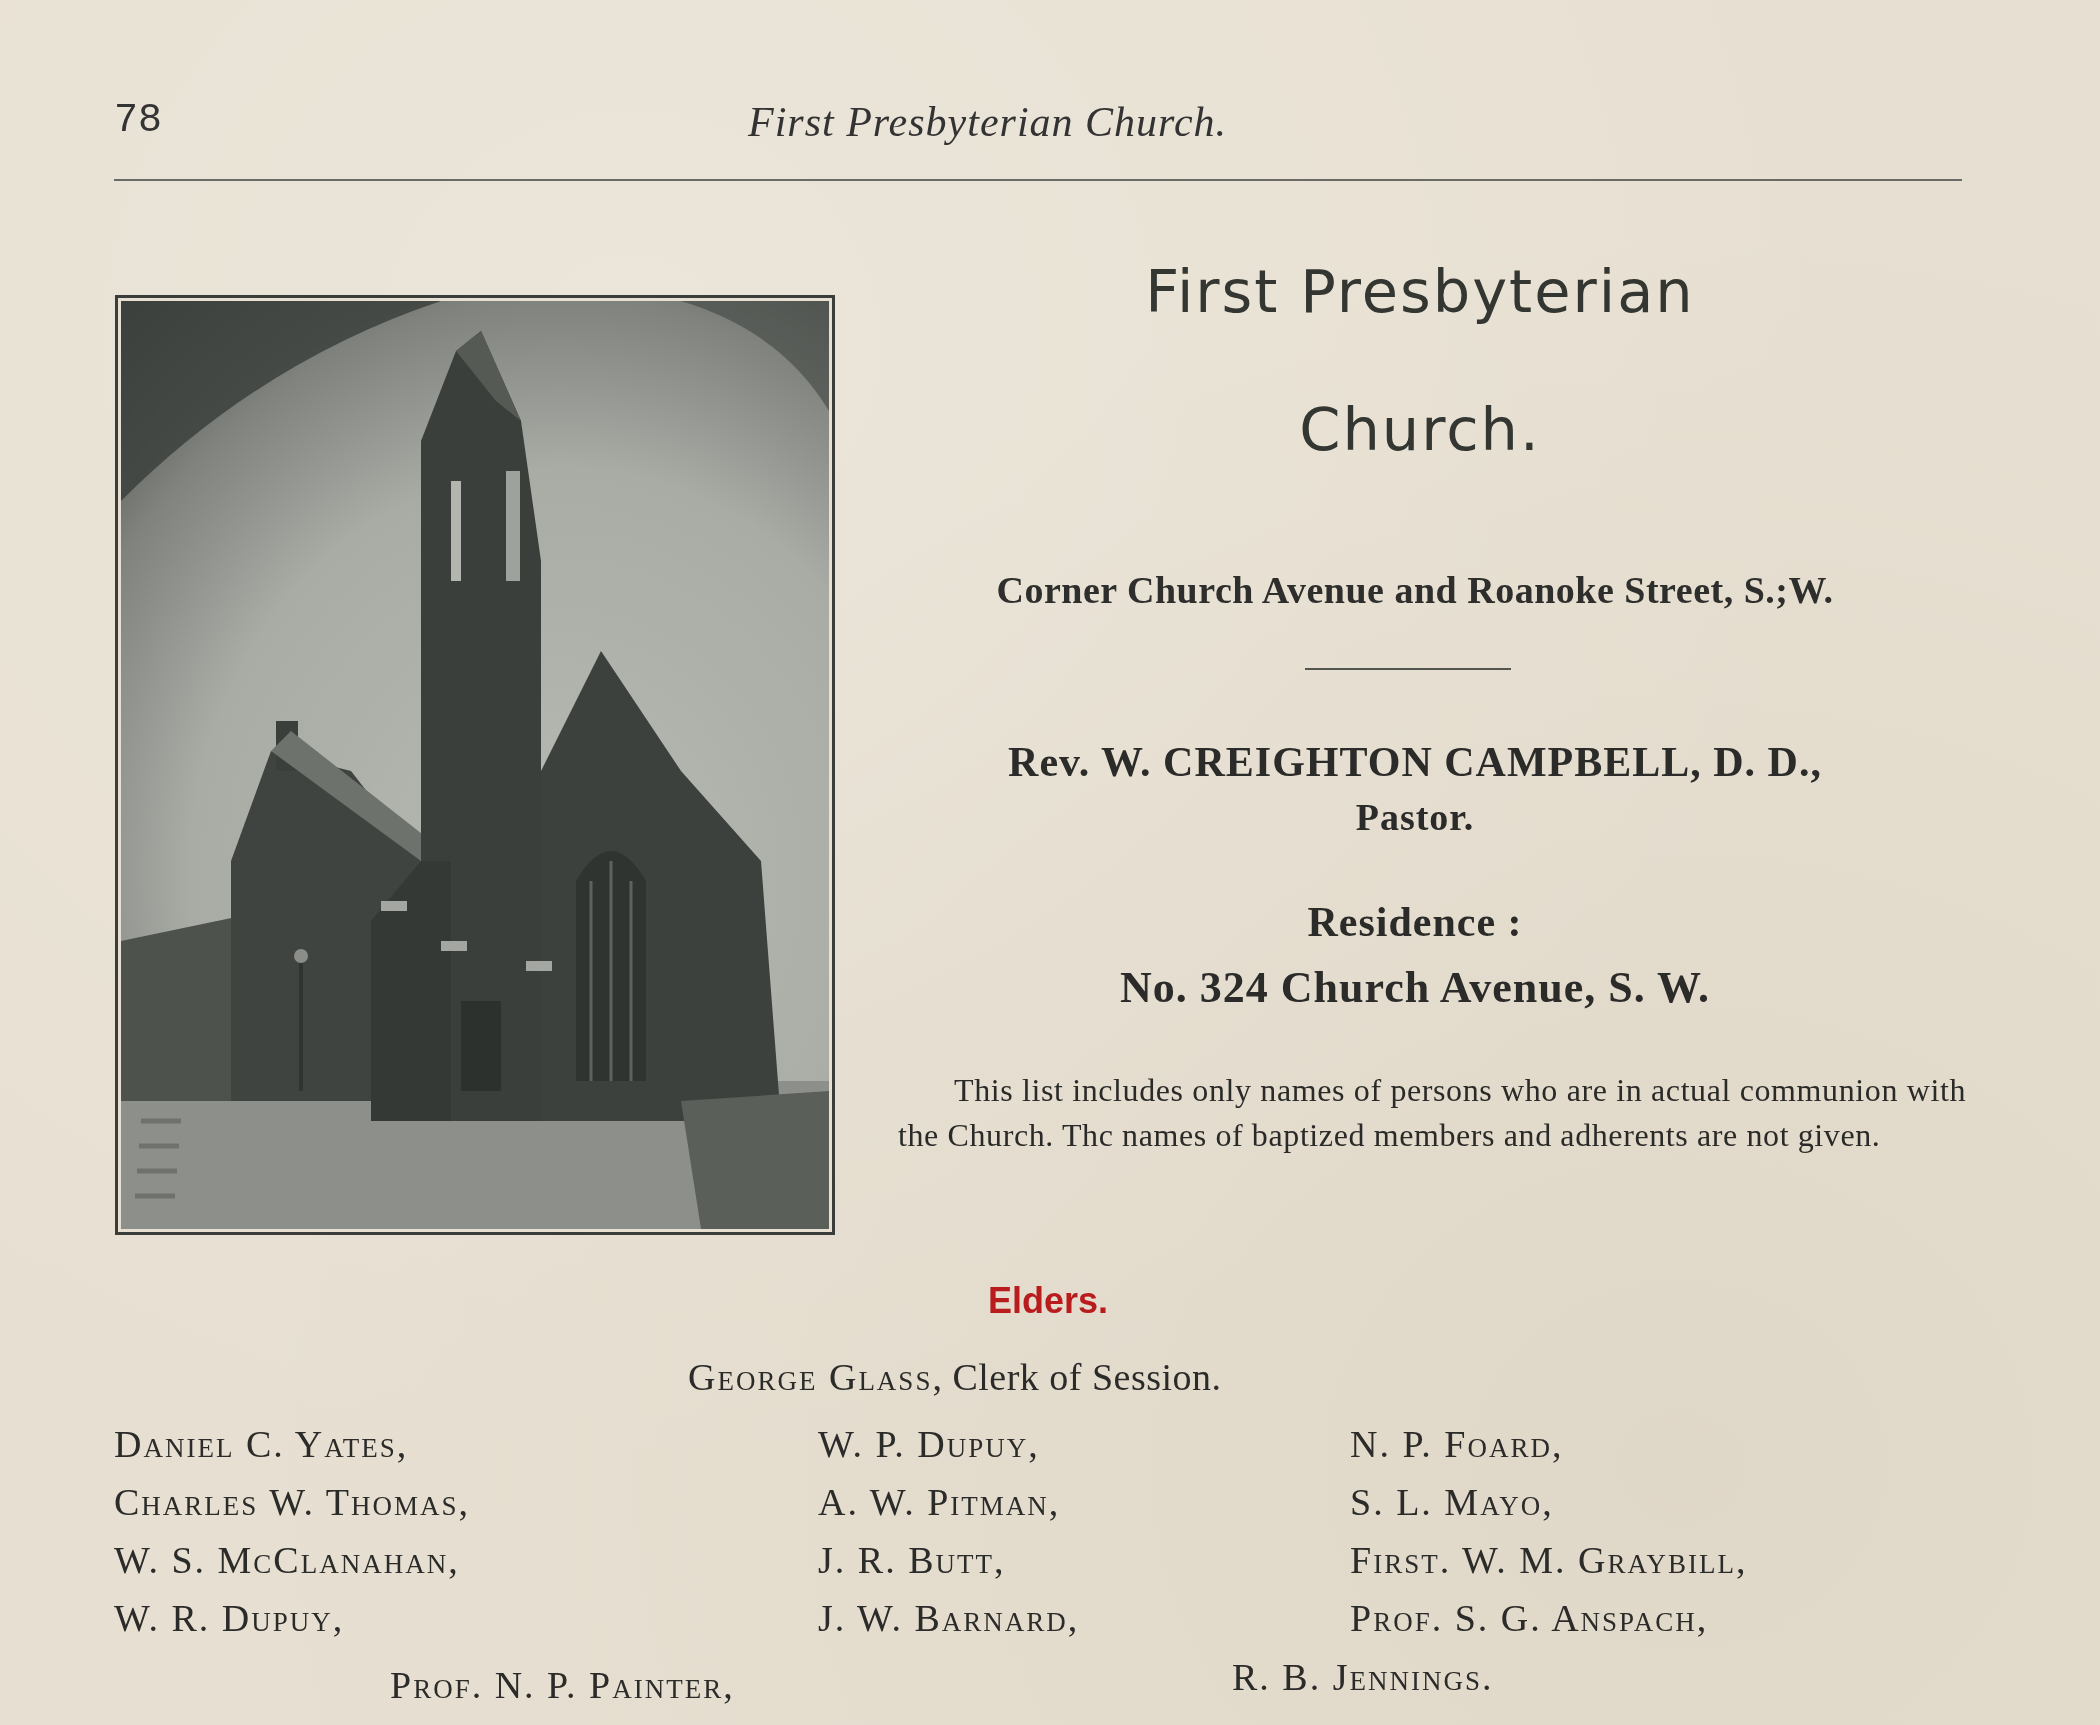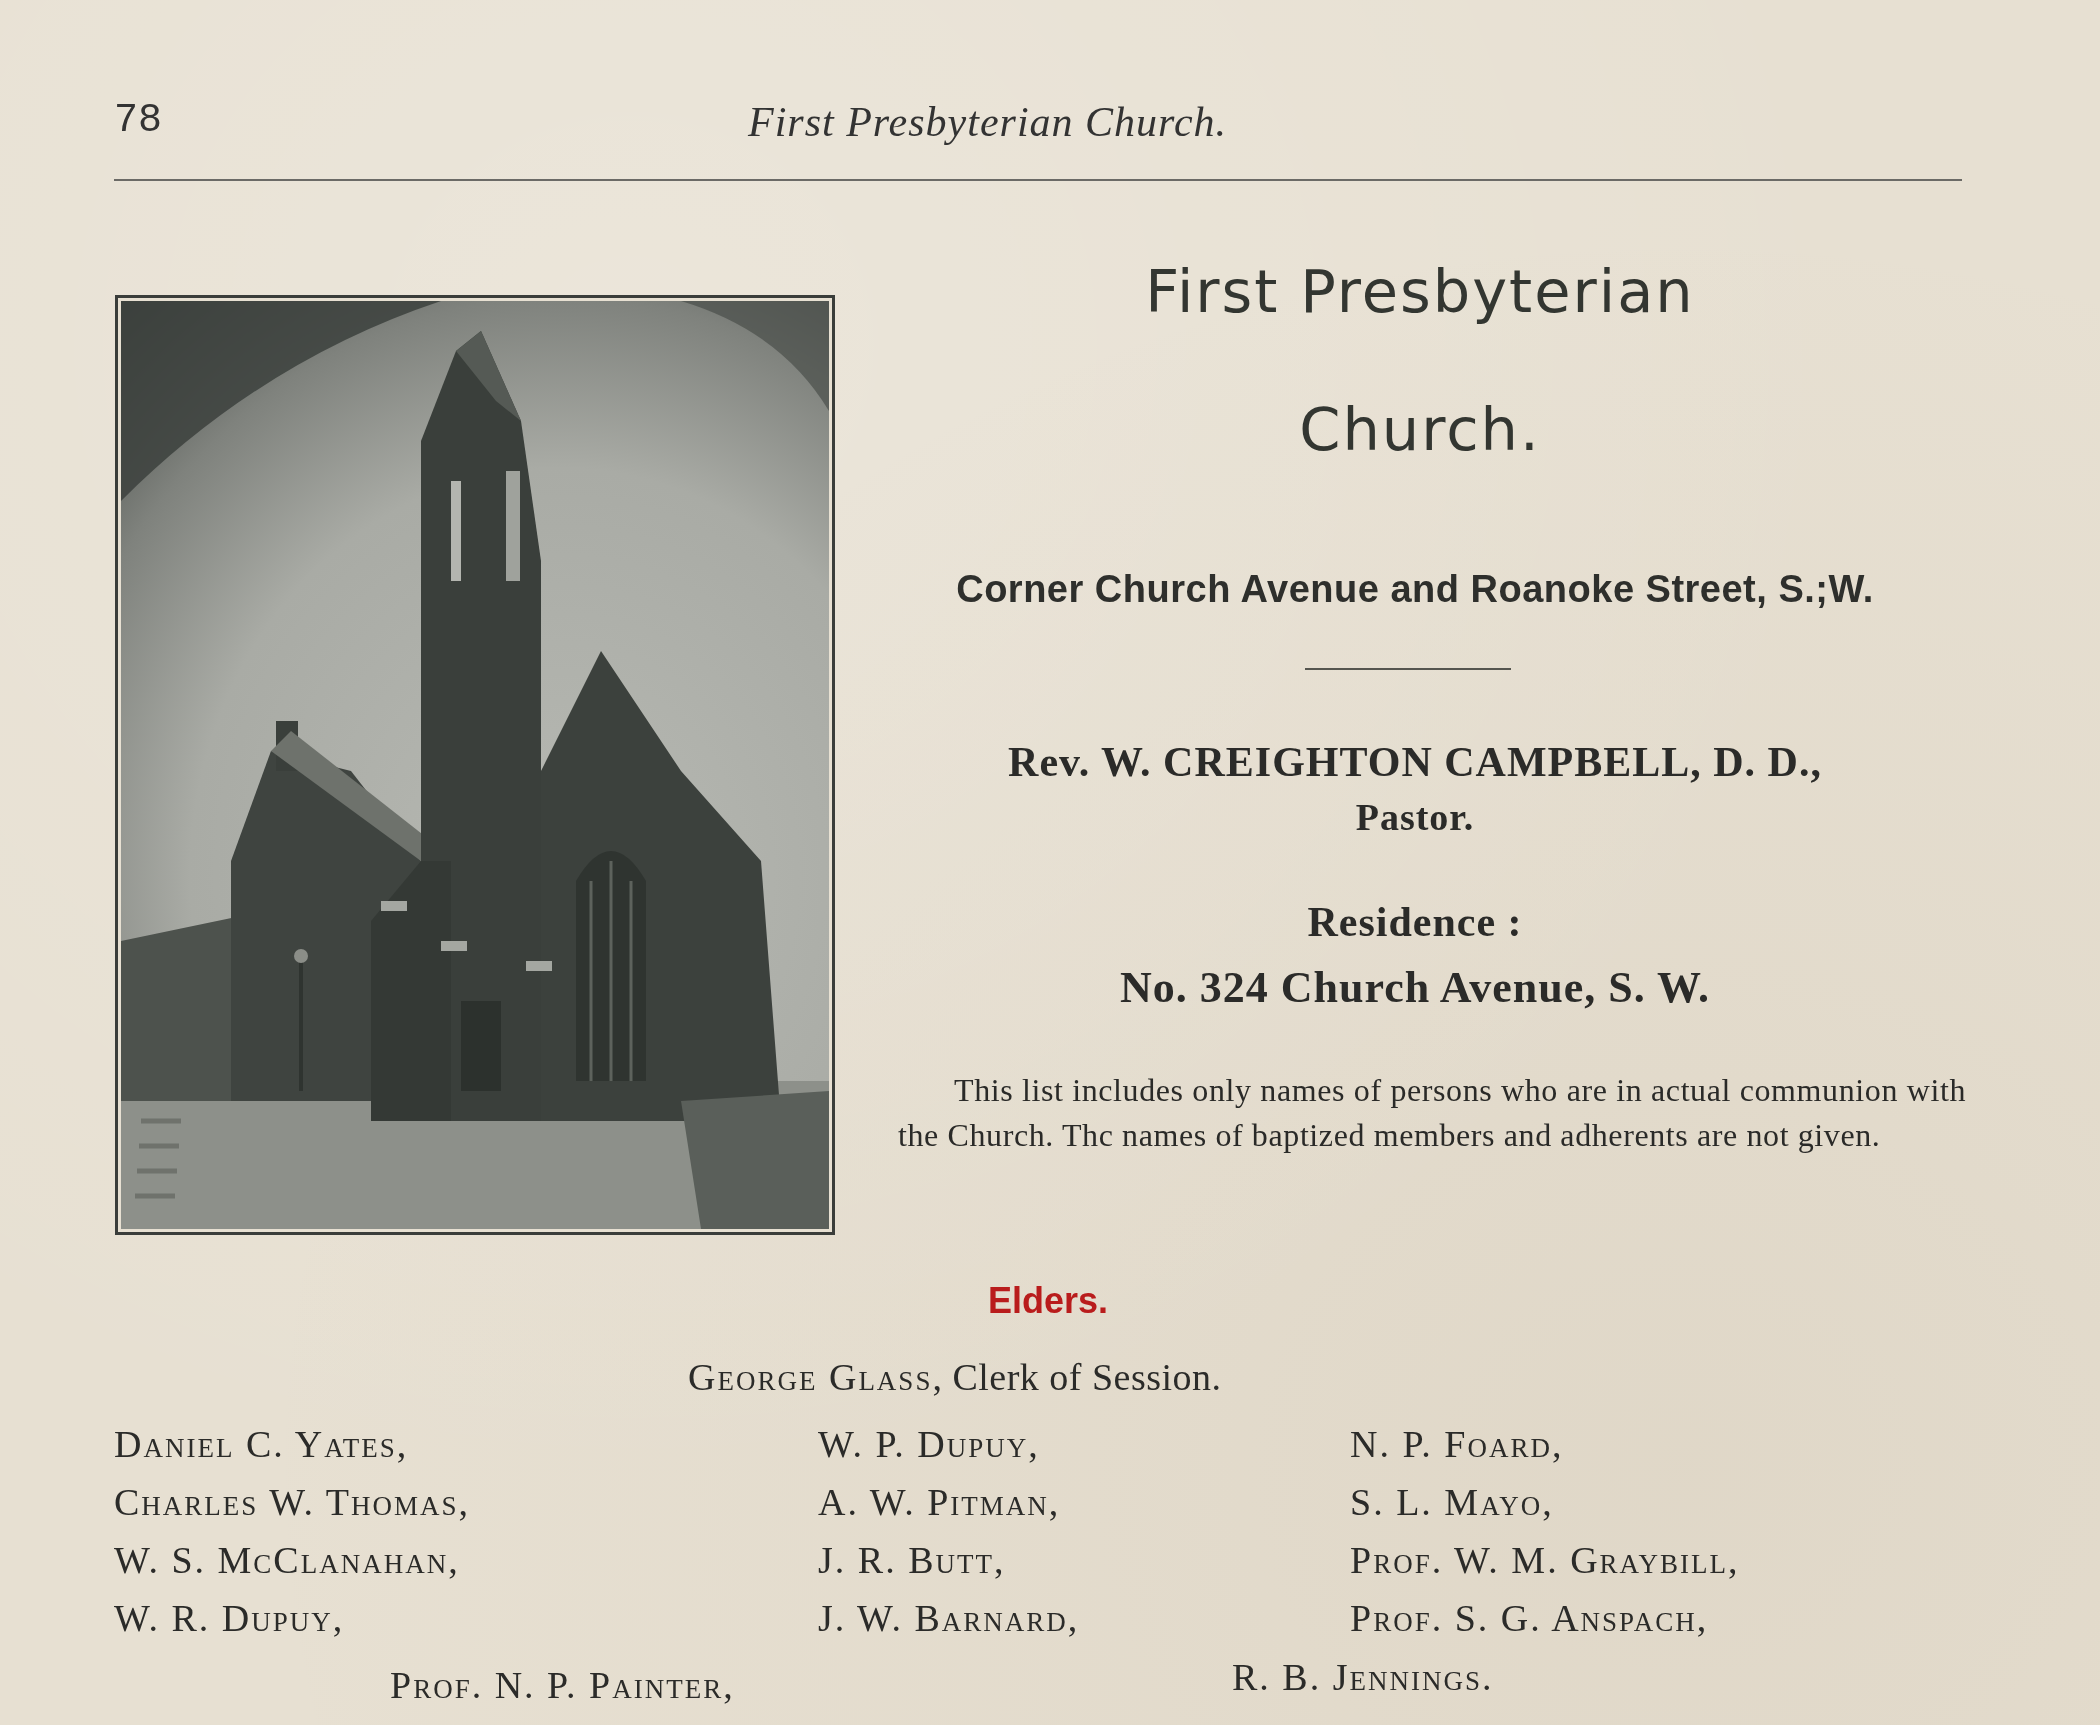--- a/index.html
+++ b/index.html
@@ -34,21 +34,21 @@
   
   .main-title {
     left: 870px; width: 1100px; text-align: center;
     font-family: "DejaVu Sans", sans-serif; font-weight: normal; color: #333631;
     font-size: 59px; line-height: 1; letter-spacing: 2px;
   }
   .title-line-1 { top: 262px; }
   .title-line-2 { top: 400px; }
   .church-address {
     left: 860px; width: 1110px; top: 568px; text-align: center;
-    font-family: Liberation Sans, sans-serif; font-weight: bold; font-size: 38px; color: #2e2f2c;
+    font-family: Liberation Serif, serif; font-weight: bold; font-size: 38px; color: #2e2f2c;
     letter-spacing: 0.5px;
   }
   .short-rule { left: 1305px; top: 668px; width: 206px; height: 2px; background: #55554f; }
 
   .pastor-name, .pastor-title, .residence-label, .residence-address {
     left: 860px; width: 1110px; text-align: center;
     font-family: "Liberation Serif", serif; font-weight: bold; color: #2b2b29; letter-spacing: 1px;
   }
   .pastor-name { top: 738px; font-size: 42px; }
   .pastor-title { top: 795px; font-size: 38px; }
@@ -166,17 +166,17 @@
 <div class="abs elder-name col-1 row-3">W. S. McClanahan,</div>
 <div class="abs elder-name col-1 row-4">W. R. Dupuy,</div>
 
 <div class="abs elder-name col-2 row-1">W. P. Dupuy,</div>
 <div class="abs elder-name col-2 row-2">A. W. Pitman,</div>
 <div class="abs elder-name col-2 row-3">J. R. Butt,</div>
 <div class="abs elder-name col-2 row-4">J. W. Barnard,</div>
 
 <div class="abs elder-name col-3 row-1">N. P. Foard,</div>
 <div class="abs elder-name col-3 row-2">S. L. Mayo,</div>
-<div class="abs elder-name col-3 row-3">Prof. W. M. Graybill,</div>
+<div class="abs elder-name col-3 row-3">First. W. M. Graybill,</div>
 <div class="abs elder-name col-3 row-4">Prof. S. G. Anspach,</div>
 
 <div class="abs elder-name last-a">Prof. N. P. Painter,</div>
 <div class="abs elder-name last-b">R. B. Jennings.</div>
 
 </body></html>

